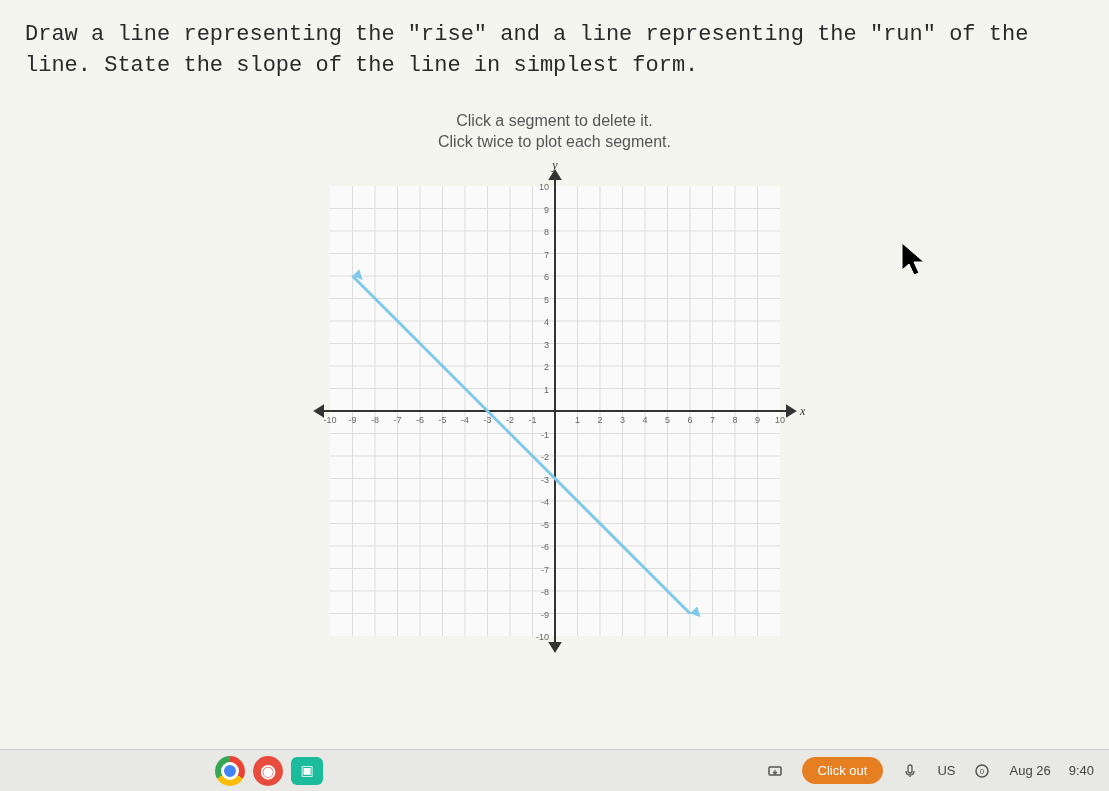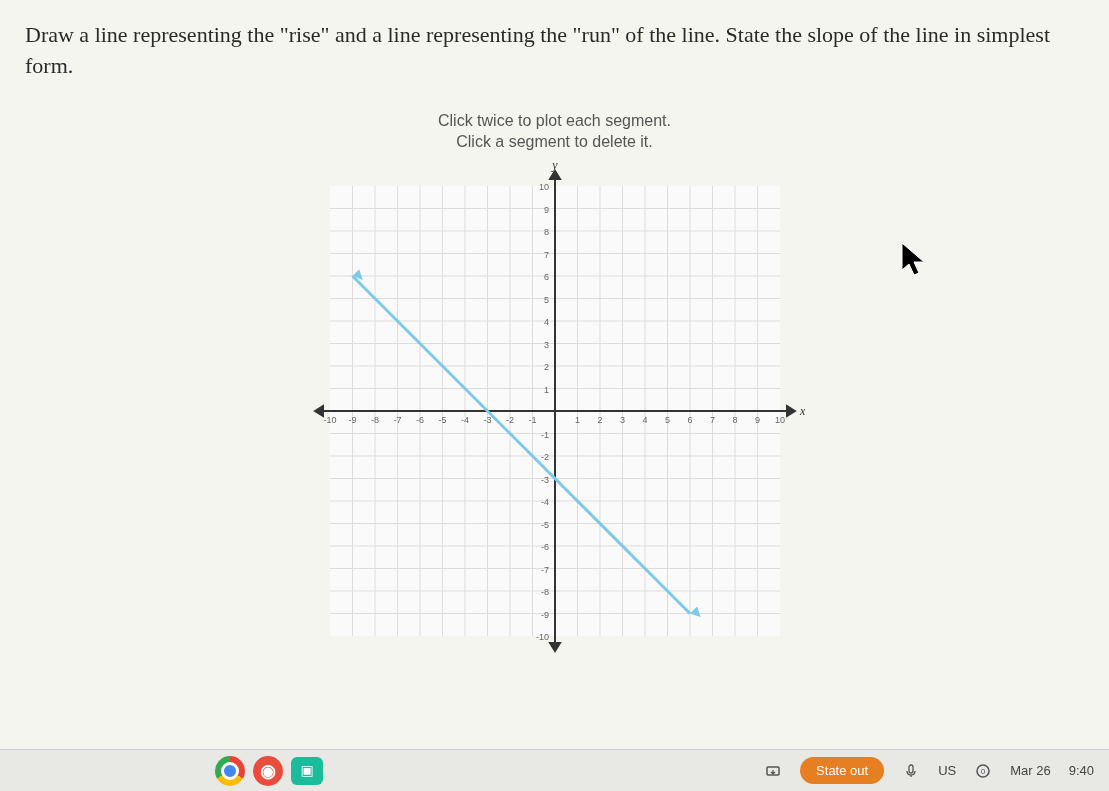--- a/index.html
+++ b/index.html
@@ -12,20 +12,21 @@
       overflow: hidden;
     }
     .content {
       padding: 20px 25px;
     }
     .question-text {
       font-size: 22px;
       color: #2a2a2a;
       line-height: 1.4;
       margin-bottom: 30px;
+      font-family: Liberation Mono, monospace;
     }
     .instructions {
       text-align: center;
       color: #555;
       font-size: 16px;
       font-family: Arial, sans-serif;
       margin-bottom: 10px;
     }
     .instructions div {
       margin: 3px 0;
@@ -134,22 +135,22 @@
     }
     .clock { font-size: 13px; }
   </style>
 </head>
 <body>
 
 <div class="content">
   <div class="question-text">Draw a line representing the "rise" and a line representing the "run" of the line. State the slope of the line in simplest form.</div>
 
   <div class="instructions">
+    <div>Click a segment to delete it.</div>
     <div>Click twice to plot each segment.</div>
-    <div>Click a segment to delete it.</div>
   </div>
 
   <div class="graph-container">
     <div class="graph">
       <svg viewBox="0 0 500 500">
 
         <rect x="25" y="25" width="450" height="450" fill="#fafafa" stroke="none"></rect>
 
         <g stroke="#ddd" stroke-width="1">
           <line x1="25" y1="47.5" x2="475" y2="47.5"></line>
@@ -267,30 +268,30 @@
     <div class="taskbar-icon red-icon">◉</div>
     <div class="taskbar-icon teal-icon">▣</div>
   </div>
   <div class="taskbar-right">
     <div class="tray-icon">
       <svg width="18" height="18" viewBox="0 0 18 18">
           <rect x="3" y="5" width="12" height="8" rx="1" fill="none" stroke="#555" stroke-width="1.5"></rect>
           <path d="M9 8 L9 11 M7 10 L9 12 L11 10" stroke="#555" stroke-width="1.2" fill="none"></path>
         </svg>
     </div>
-    <button class="signout-btn">State out</button>
+    <button class="signout-btn">Click out</button>
     <div class="tray-icon">
       <svg width="16" height="16" viewBox="0 0 16 16">
           <rect x="6" y="2" width="4" height="8" rx="2" fill="none" stroke="#555" stroke-width="1.3"></rect>
           <path d="M4 8 Q4 12 8 12 Q12 12 12 8 M8 12 L8 14" stroke="#555" stroke-width="1.3" fill="none"></path>
         </svg>
     </div>
     <span>US</span>
     <div class="tray-icon">
       <svg width="16" height="16" viewBox="0 0 16 16">
           <circle cx="8" cy="8" r="6" fill="none" stroke="#555" stroke-width="1.5"></circle>
           <text x="8" y="11" font-size="8" text-anchor="middle" fill="#555">0</text>
         </svg>
     </div>
-    <span class="clock">Mar 26</span>
+    <span class="clock">Aug 26</span>
     <span class="clock">9:40</span>
   </div>
 </div>
 
 </body></html>

